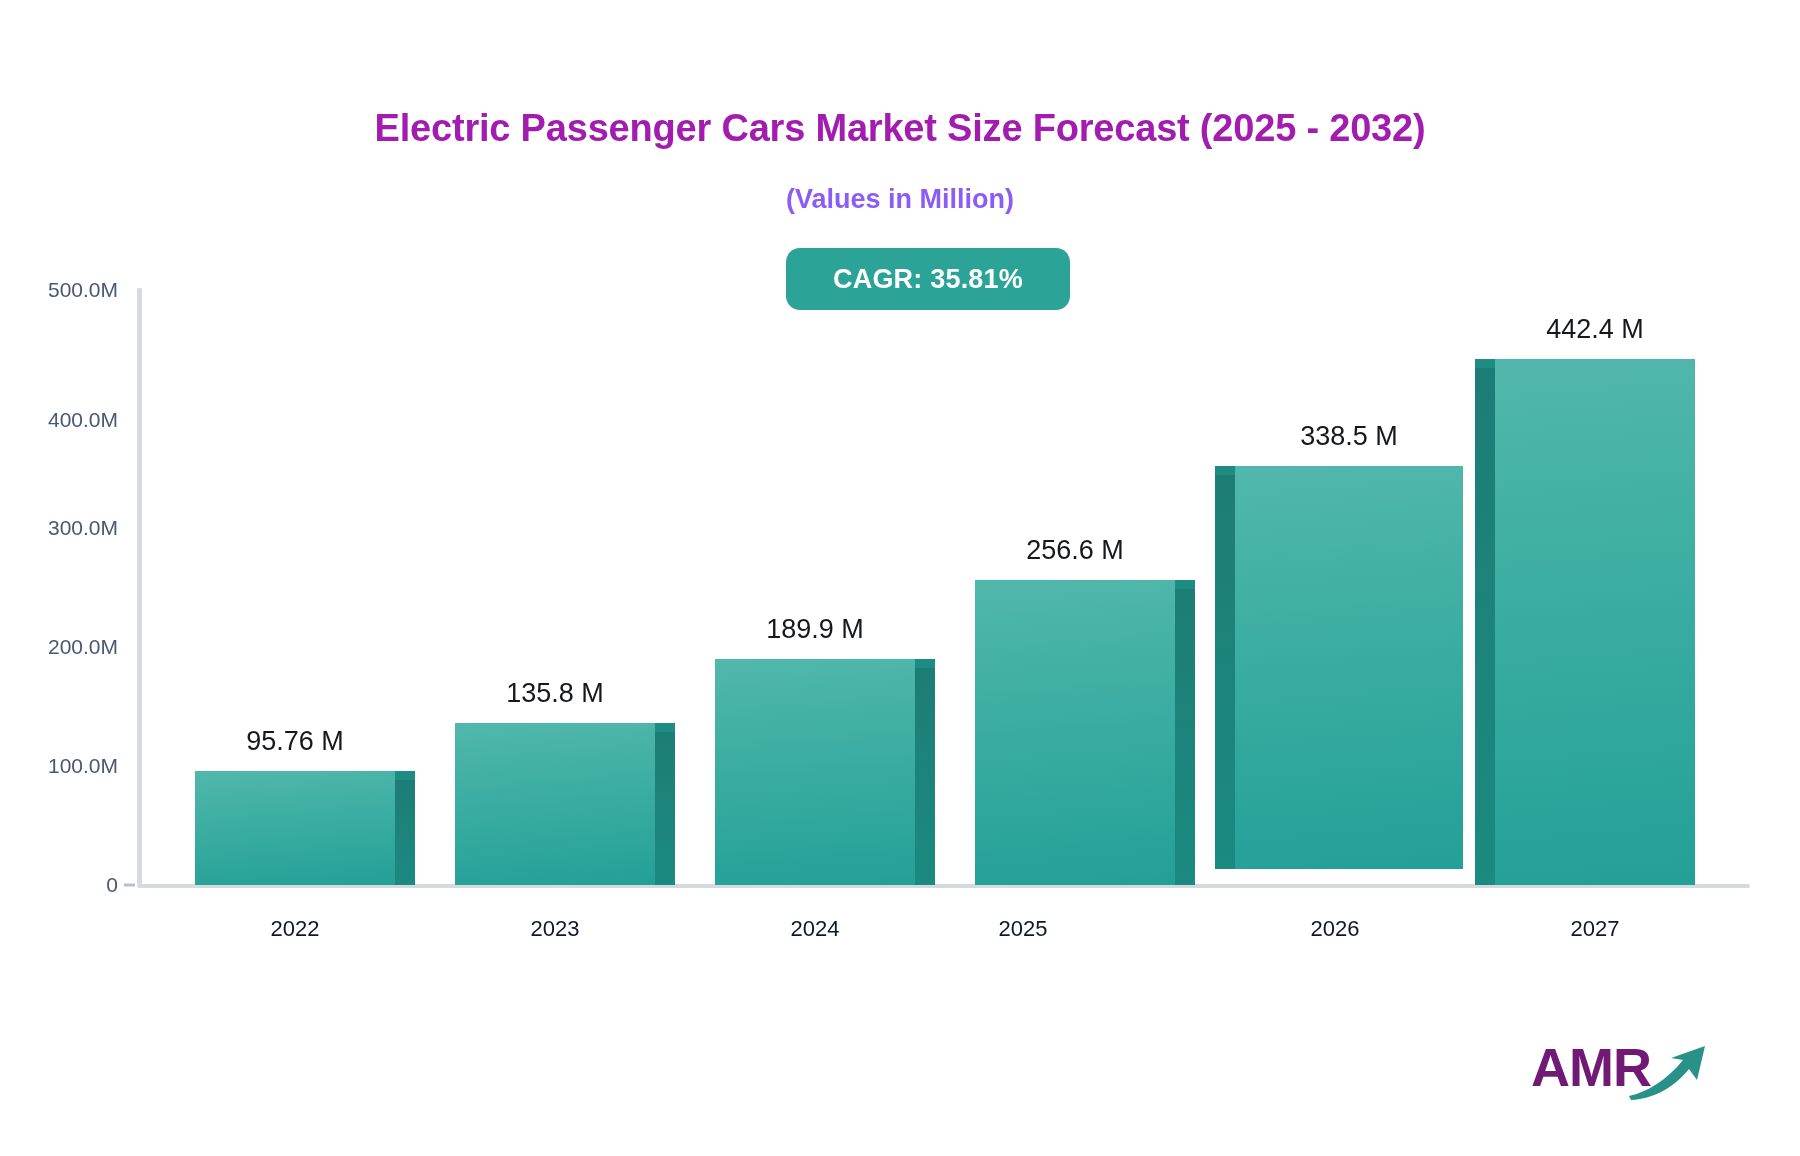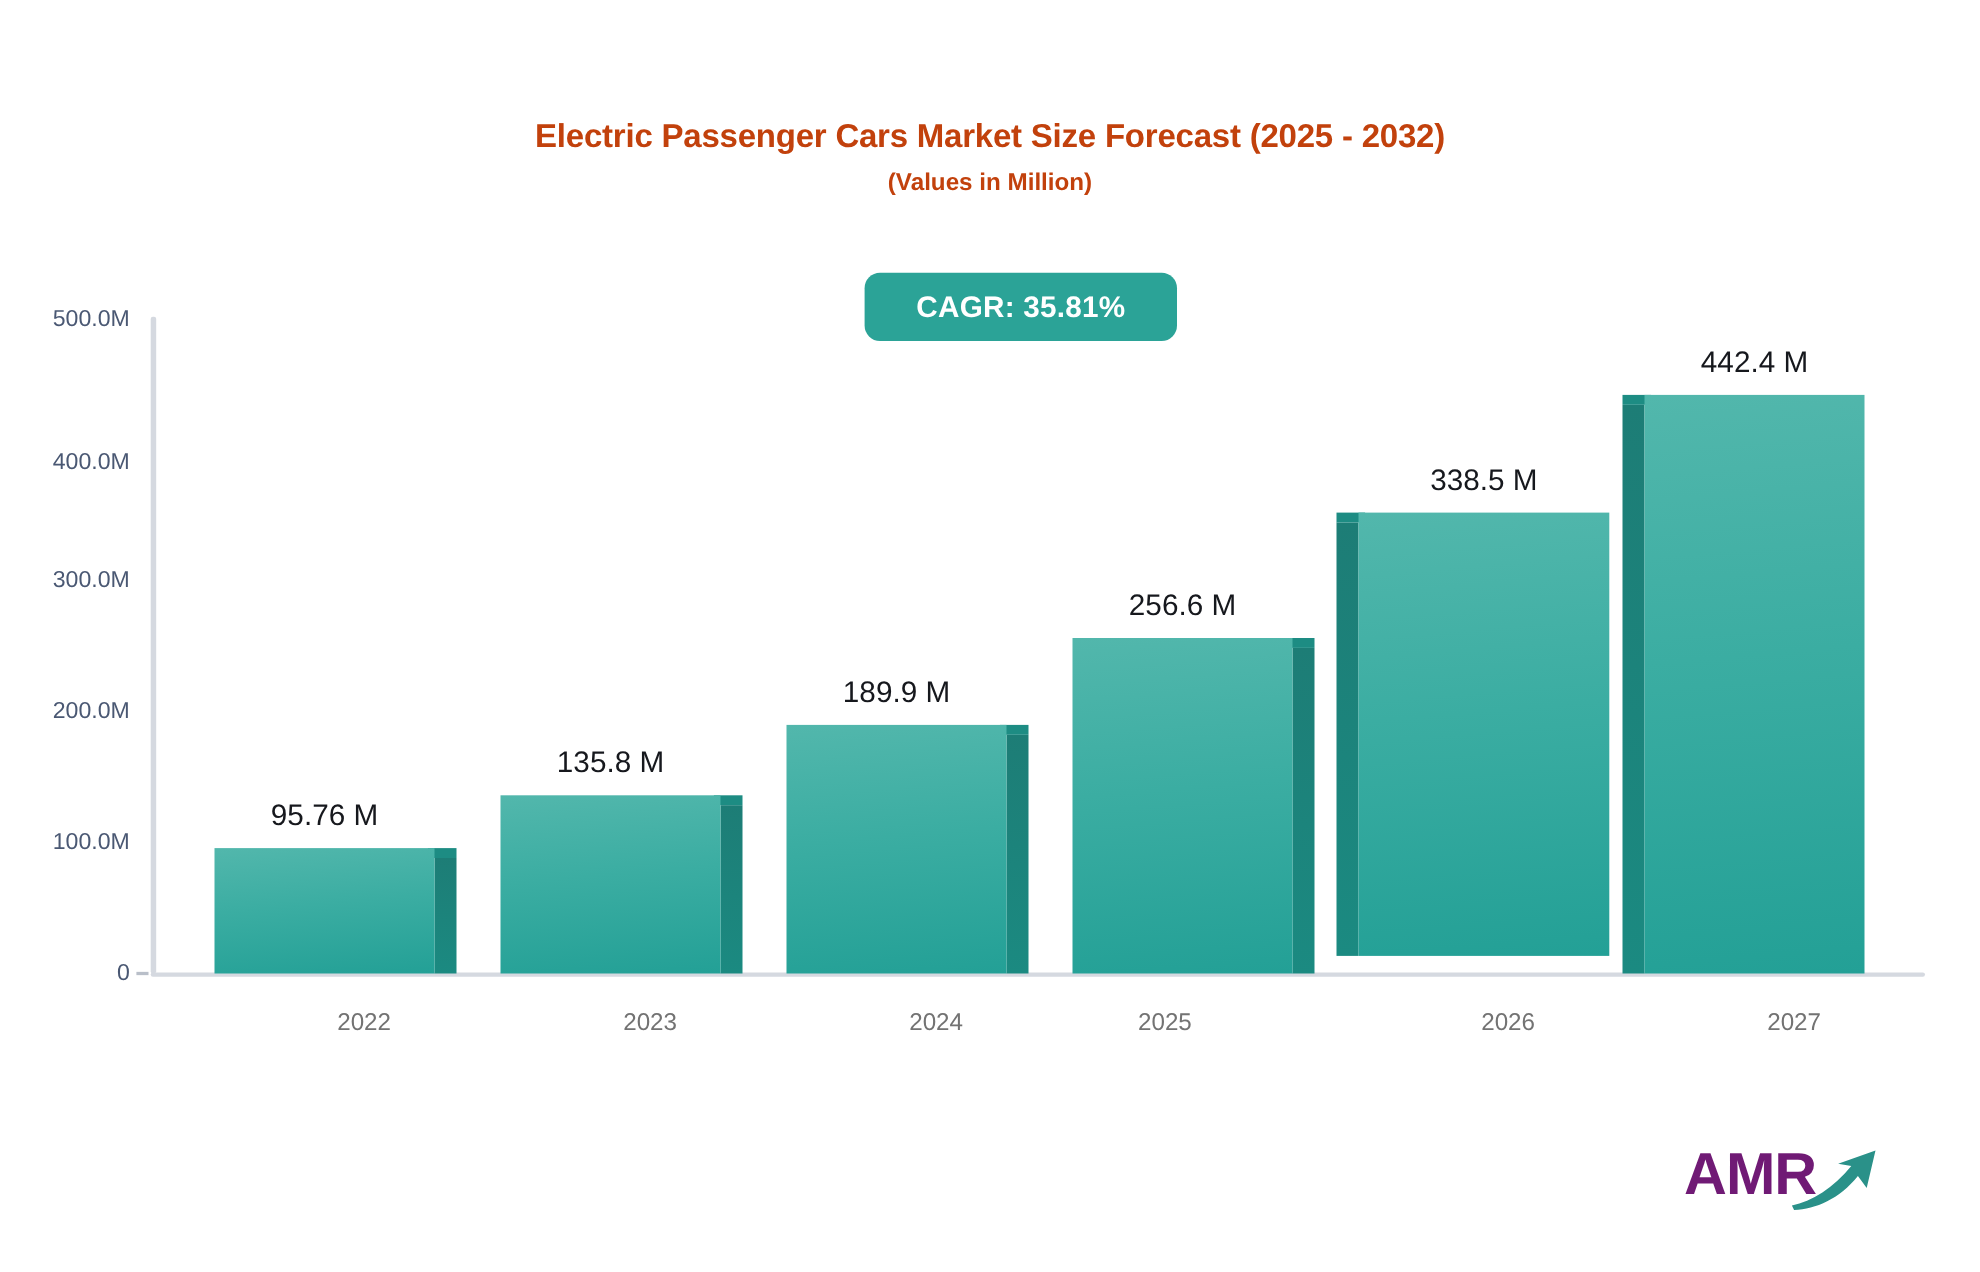--- a/index.html
+++ b/index.html
@@ -22,33 +22,33 @@
   
   #title-block {
     position: absolute;
     left: 0;
     top: 108px;
     width: 1800px;
     text-align: center;
   }
 
   #chart-title {
-    font-size: 30px;
-    font-weight: bold;
-    color: #c2410c;
+    font-size: 38px;
+    font-weight: bold;
+    color: #a21caf;
     letter-spacing: -0.2px;
     line-height: 1.1;
     white-space: nowrap;
   }
 
   #chart-subtitle {
-    margin-top: 12px;
-    font-size: 22px;
-    font-weight: bold;
-    color: #c2410c;
+    margin-top: 34px;
+    font-size: 27px;
+    font-weight: bold;
+    color: #8b5cf6;
     white-space: nowrap;
   }
 
   
   #cagr-badge {
     position: absolute;
     left: 786px;
     top: 248px;
     width: 284px;
     height: 62px;
@@ -165,23 +165,22 @@
     color: #16181d;
     white-space: nowrap;
   }
 
   .x-label {
     position: absolute;
     left: 50%;
     transform: translateX(-50%);
     top: 916px;
     font-size: 22px;
-    color: #737373;
-    white-space: nowrap;
-    margin-left: 36px;
+    color: #0f172a;
+    white-space: nowrap;
   }
 
   #x-labels { position: absolute; left: 0; top: 0; width: 1800px; height: 1156px; }
 
   
   #amr-logo {
     position: absolute;
     left: 1531px;
     top: 1040px;
     width: 180px;

